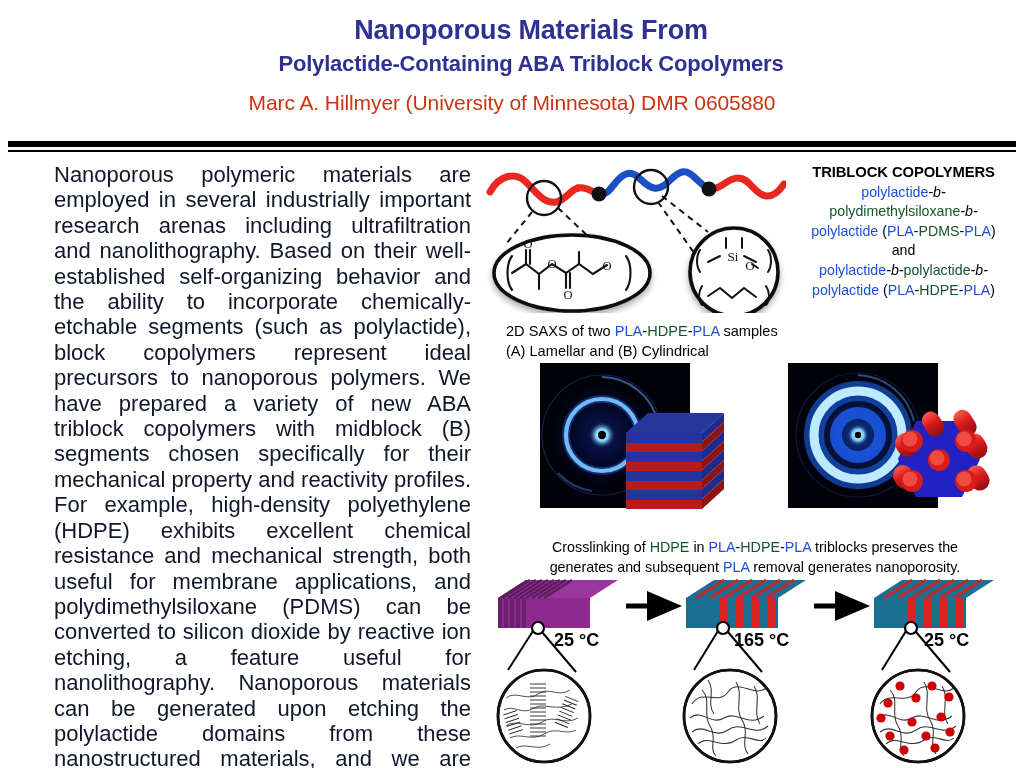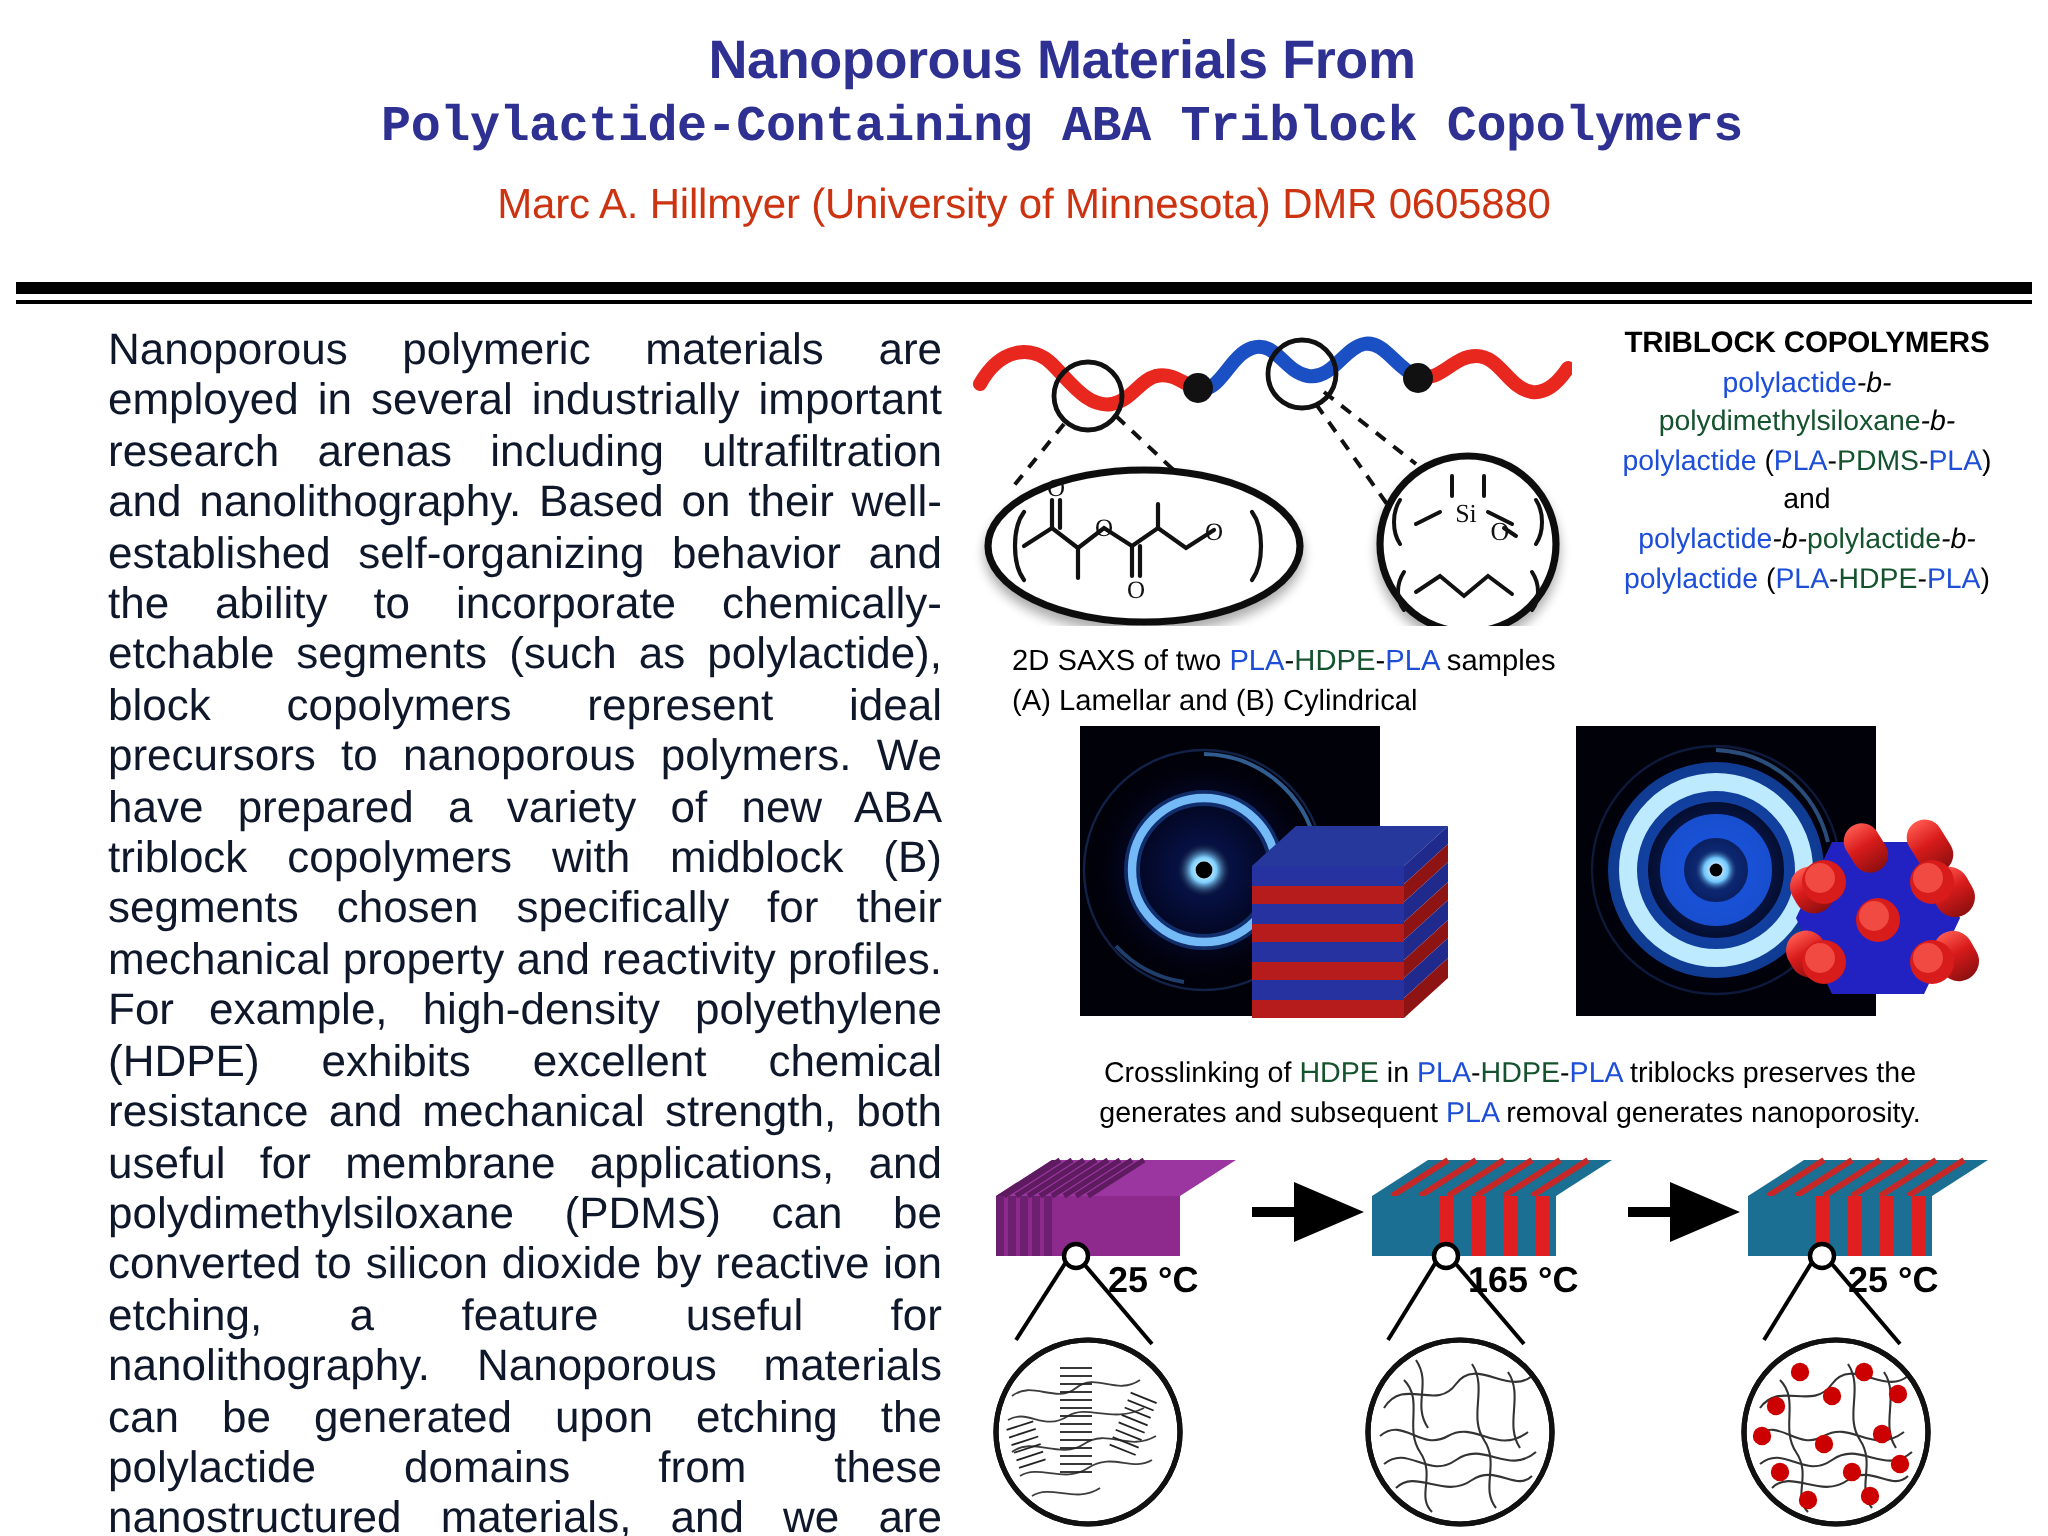--- a/index.html
+++ b/index.html
@@ -26,21 +26,21 @@
   #title-line1, #title-line2 {
     text-align: center;
     color: #2e3192;
     font-weight: bold;
     font-size: 27px;
     line-height: 34px;
     letter-spacing: -0.2px;
     padding-left: 38px;
   }
   #title-line1 { margin-top: 13px; }
-  #title-line2 { font-size: 25px; font-family: Liberation Mono, monospace; }
+  #title-line2 { font-size: 22px; }
   #author-line {
     text-align: center;
     color: #cc3311;
     font-weight: normal;
     font-size: 21px;
     line-height: 26px;
     margin-top: 9px;
     letter-spacing: -0.1px;
   }
   #rule-thick {
@@ -129,21 +129,21 @@
     width: 150px; height: 145px;
     background: #000;
     overflow: hidden;
   }
   #panelA { left: 14px; }
   #panelB { left: 262px; }
 
   
   #crosslink-caption {
     position: absolute;
-    left: 0px; top: 369px;
+    left: 0px; top: 379px;
     width: 538px;
     text-align: center;
     font-size: 14.3px;
     line-height: 20px;
   }
 
   
   #process-row {
     position: absolute;
     left: 0px; top: 418px;

